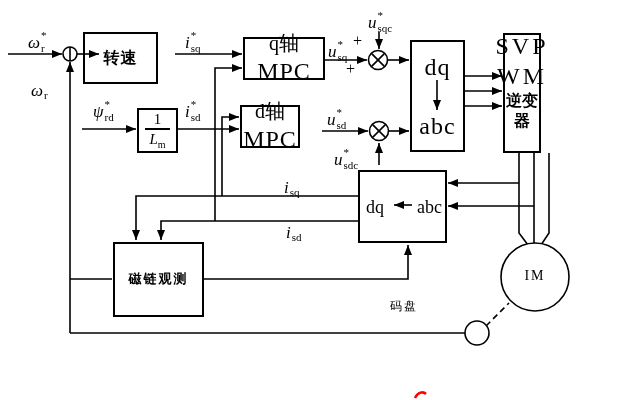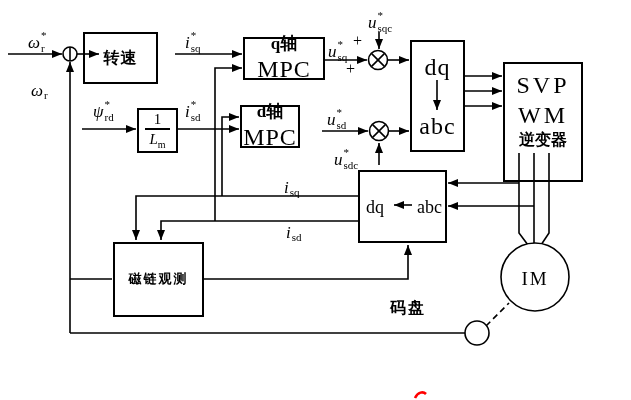--- a/index.html
+++ b/index.html
@@ -8,40 +8,40 @@
     font-family:"Liberation Serif","DejaVu Serif",serif;color:#000;
   }
   #wires{position:absolute;left:0;top:0;z-index:1;}
   .box{
     position:absolute;box-sizing:border-box;border:2px solid #000;background:transparent;
     display:flex;flex-direction:column;align-items:center;justify-content:center;
     text-align:center;z-index:2;line-height:1.25;
   }
   .cn{font-weight:bold;font-size:16px;letter-spacing:1px;}
   .lat{font-size:24px;letter-spacing:1px;}
-  .mixed{font-size:17px;font-weight:bold;}
+  .mixed{font-size:20px;font-weight:normal;}
   
   .frac{display:flex;flex-direction:column;align-items:center;font-size:15px;line-height:1.2;}
   .frac .num{padding:0 9px;border-bottom:2px solid #000;}
   .frac .den i{font-style:italic;}
   .frac sub{font-size:10px;}
   
   .dqbox{justify-content:space-between;padding:10px 0 9px 0;}
   
   .abcdqbox{flex-direction:row;}
   .abcdq-dq{position:absolute;left:6px;top:50%;transform:translateY(-50%);font-size:18px;}
   .abcdq-abc{position:absolute;right:3px;top:50%;transform:translateY(-50%);font-size:18px;}
   
   .ml{position:absolute;display:inline-flex;align-items:center;font-size:17px;line-height:1;z-index:3;white-space:nowrap;}
   .mb{font-style:italic;}
   .msc{display:inline-flex;flex-direction:column;font-size:11px;line-height:1;margin-left:1px;row-gap:2px;font-style:normal;}
   .msubonly{font-size:11px;font-style:normal;margin-top:10px;margin-left:1px;}
   .plus{position:absolute;font-size:16px;z-index:3;line-height:1;}
-  .cnlabel{position:absolute;font-size:16px;font-weight:bold;z-index:3;line-height:1;letter-spacing:2px;}
-  .imlabel{position:absolute;z-index:3;font-size:19px;letter-spacing:2px;text-align:center;}
+  .cnlabel{position:absolute;font-size:12px;font-weight:normal;z-index:3;line-height:1;letter-spacing:2px;}
+  .imlabel{position:absolute;z-index:3;font-size:14px;letter-spacing:2px;text-align:center;}
 </style>
 </head>
 <body>
 
 <div id="stage">
 
   <svg id="wires" width="631" height="400" viewBox="0 0 631 400">
     <defs>
       <marker id="arr" viewBox="0 0 10 8" refX="10" refY="4" markerWidth="10" markerHeight="8" orient="auto-start-reverse" markerUnits="userSpaceOnUse">
         <path d="M0,0 L10,4 L0,8 z" fill="#000"></path>
@@ -134,21 +134,21 @@
   <div class="box" style="left:240px;top:105px;width:60px;height:43px;">
     <span class="mixed">d轴</span>
     <span class="lat">MPC</span>
   </div>
 
   <div class="box dqbox" style="left:410px;top:40px;width:55px;height:112px;">
     <span class="lat">dq</span>
     <span class="lat">abc</span>
   </div>
 
-  <div class="box" style="left:503px;top:33px;width:80px;height:120px;padding-bottom:24px;margin-top:29px;">
+  <div class="box" style="left:503px;top:33px;width:38px;height:120px;padding-bottom:24px;">
     <span class="lat" style="letter-spacing:3px;">SVP</span>
     <span class="lat" style="letter-spacing:3px;">WM</span>
     <span class="cn" style="letter-spacing:0;">逆变器</span>
   </div>
 
   <div class="box abcdqbox" style="left:358px;top:170px;width:89px;height:73px;">
     <span class="abcdq-dq">dq</span>
     <span class="abcdq-abc">abc</span>
   </div>
 

